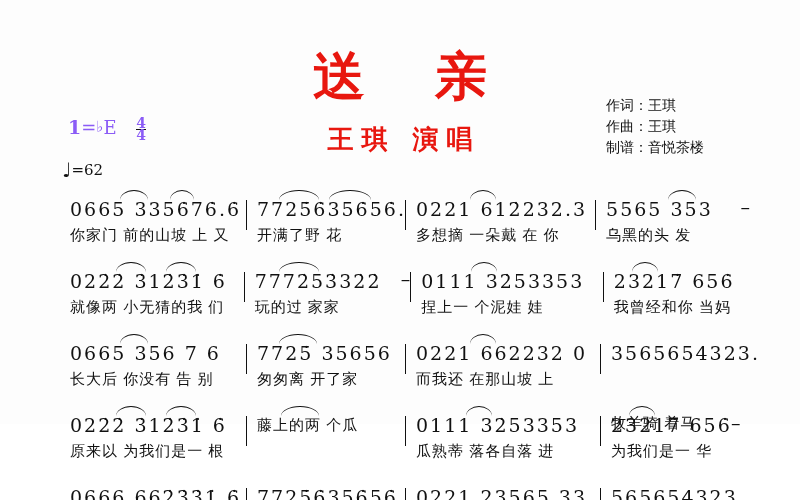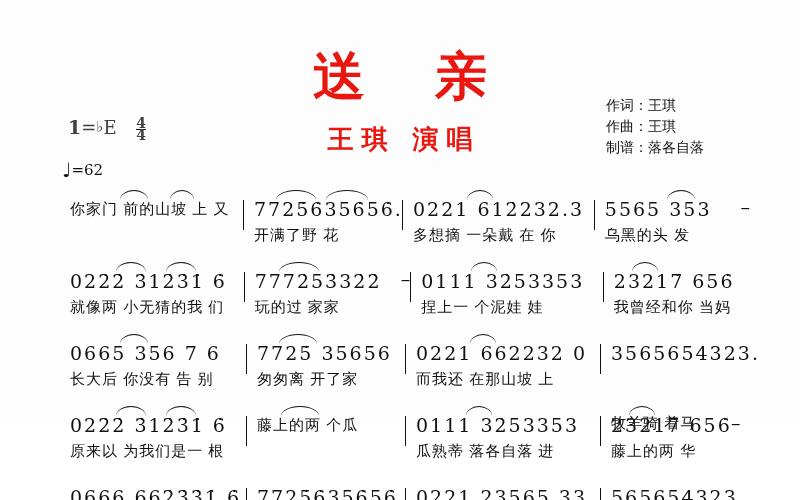--- a/index.html
+++ b/index.html
@@ -54,21 +54,21 @@
     font-family:"DejaVu Sans", sans-serif;
     text-align:left;
   }
   .credits div{white-space:nowrap;}
   
   .keysig{
     position:absolute;
     left:68px;
     top:116px;
     font-size:18px;
-    color:#404040;
+    color:#8b5cf6;
     font-family:"DejaVu Serif", serif;
     white-space:nowrap;
   }
   .keysig .one{font-weight:bold;font-size:19px;}
   .keysig .flat{font-size:15px;vertical-align:2px;}
   .keysig .meter{
     display:inline-block;
     vertical-align:-6px;
     margin-left:14px;
     text-align:center;
@@ -152,40 +152,41 @@
 <body>
 
 <div class="sheet">
 
   <div class="title">送  亲</div>
   <div class="subtitle">王琪   演唱</div>
 
   <div class="credits">
     <div>作词：王琪</div>
     <div>作曲：王琪</div>
-    <div>制谱：落各自落</div>
+    <div>制谱：音悦茶楼</div>
   </div>
 
   <div class="keysig">
     <span class="one">1</span><span>=</span><span class="flat">♭</span><span>E</span>
     <span class="meter">
       <span>4</span>
       <span style="border-top:1px solid #111;">4</span>
     </span>
   </div>
 
   <div class="tempo">
     <span class="note">♩</span><span>=</span><span>62</span>
   </div>
 
   <div class="system" style="top:196px;">
     <div class="measures">
       <div class="measure" style="width:168px;">
         <div class="slur" style="left:50px;top:-6px;width:28px;"></div>
         <div class="slur" style="left:100px;top:-6px;width:24px;"></div>
+        <div class="notes">0665  3356̇76̇.6̇</div>
         <div class="lyrics">你家门 前的山坡 上 又</div>
       </div>
       <div class="barline"></div>
       <div class="measure" style="width:140px;">
         <div class="slur" style="left:22px;top:-6px;width:40px;"></div>
         <div class="slur" style="left:72px;top:-6px;width:42px;"></div>
         <div class="notes">7725̇6̇356̇56̇.</div>
         <div class="lyrics">开满了野  花</div>
       </div>
       <div class="barline"></div>
@@ -277,21 +278,21 @@
       <div class="barline"></div>
       <div class="measure" style="width:176px;">
         <div class="slur" style="left:50px;top:-6px;width:26px;"></div>
         <div class="notes">0111  32̇53353</div>
         <div class="lyrics">瓜熟蒂 落各自落 进</div>
       </div>
       <div class="barline"></div>
       <div class="measure" style="width:112px;">
         <div class="slur" style="left:18px;top:-6px;width:26px;"></div>
         <div class="notes">23217̇  656̇</div>
-        <div class="lyrics">藤上的两 华</div>
+        <div class="lyrics">为我们是一 华</div>
       </div>
       <div class="dash">–</div>
     </div>
   </div>
 
   <div class="system" style="top:484px;height:16px;overflow:hidden;">
     <div class="measures">
       <div class="measure" style="width:168px;">
         <div class="notes">0666  662̇3̇3̇1̇  6̇</div>
       </div>

